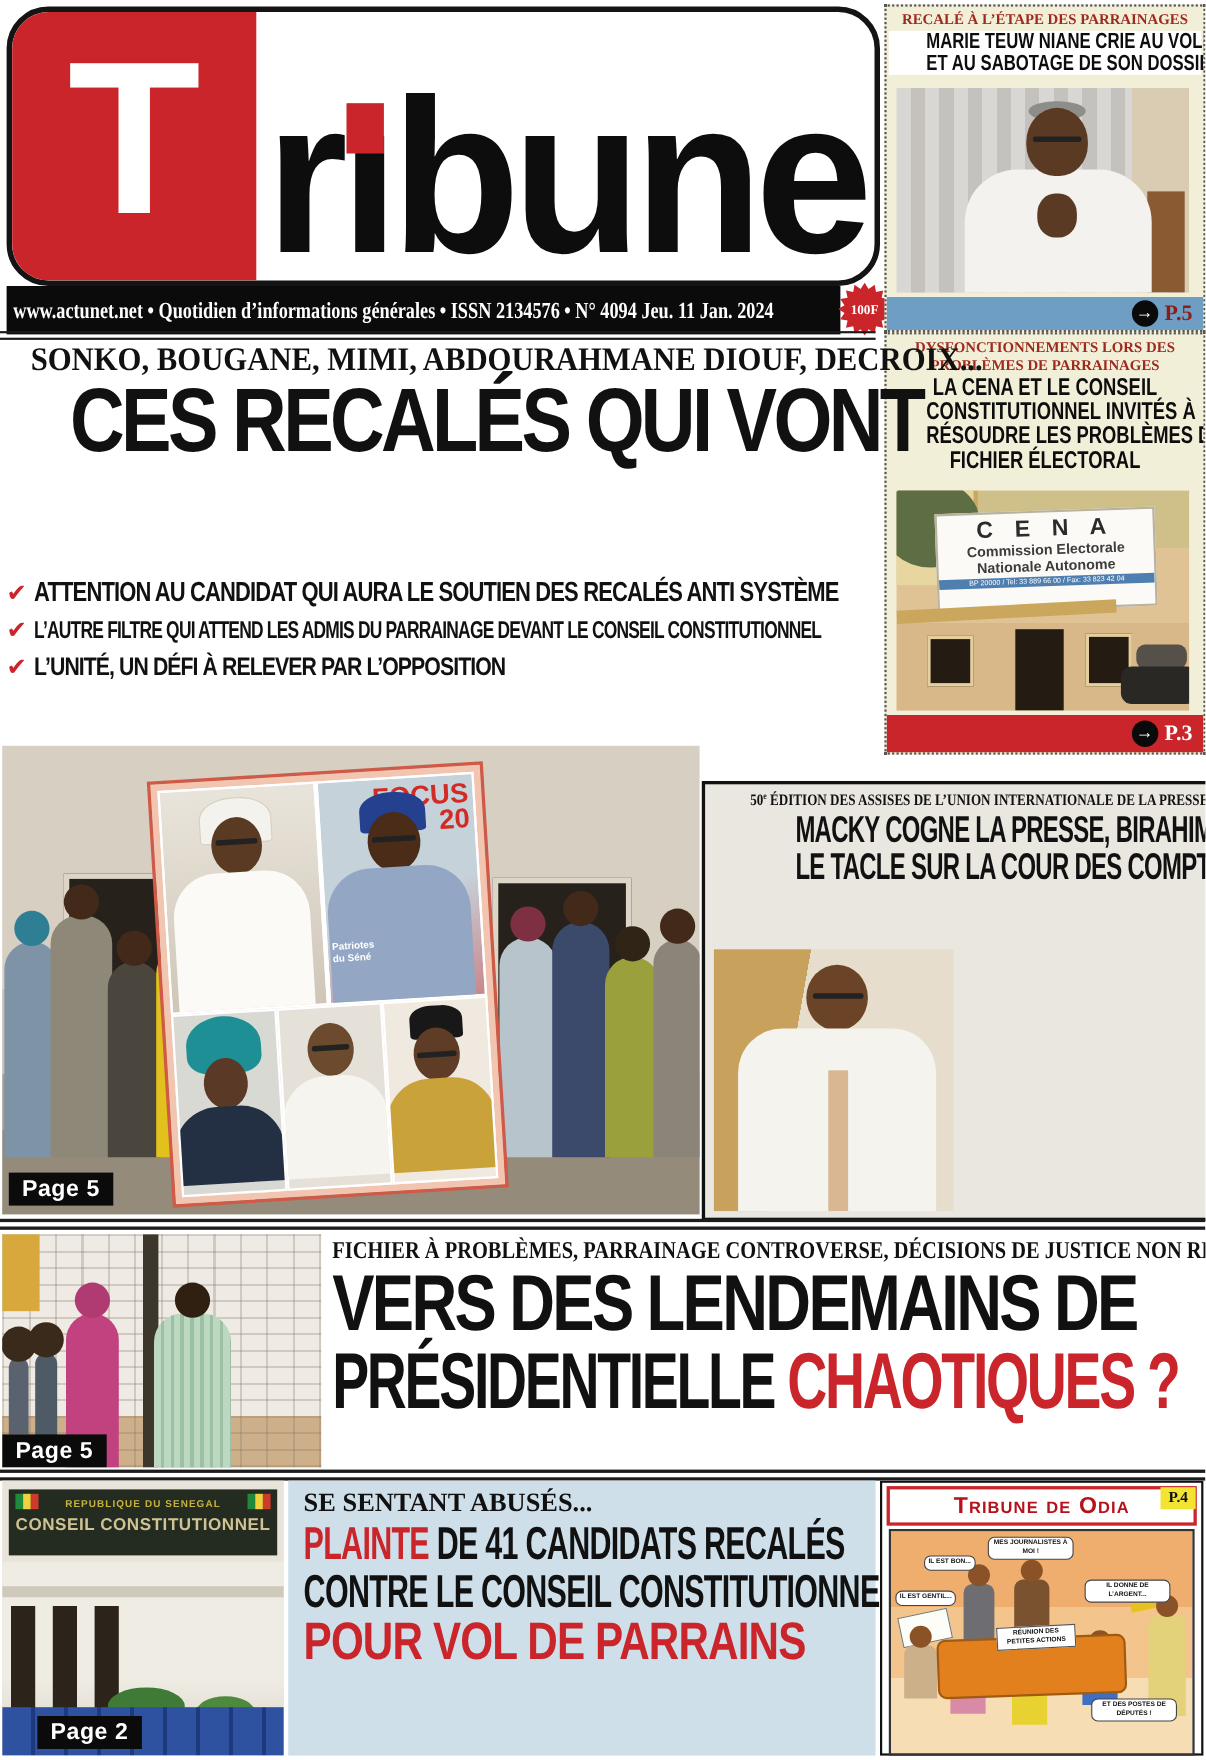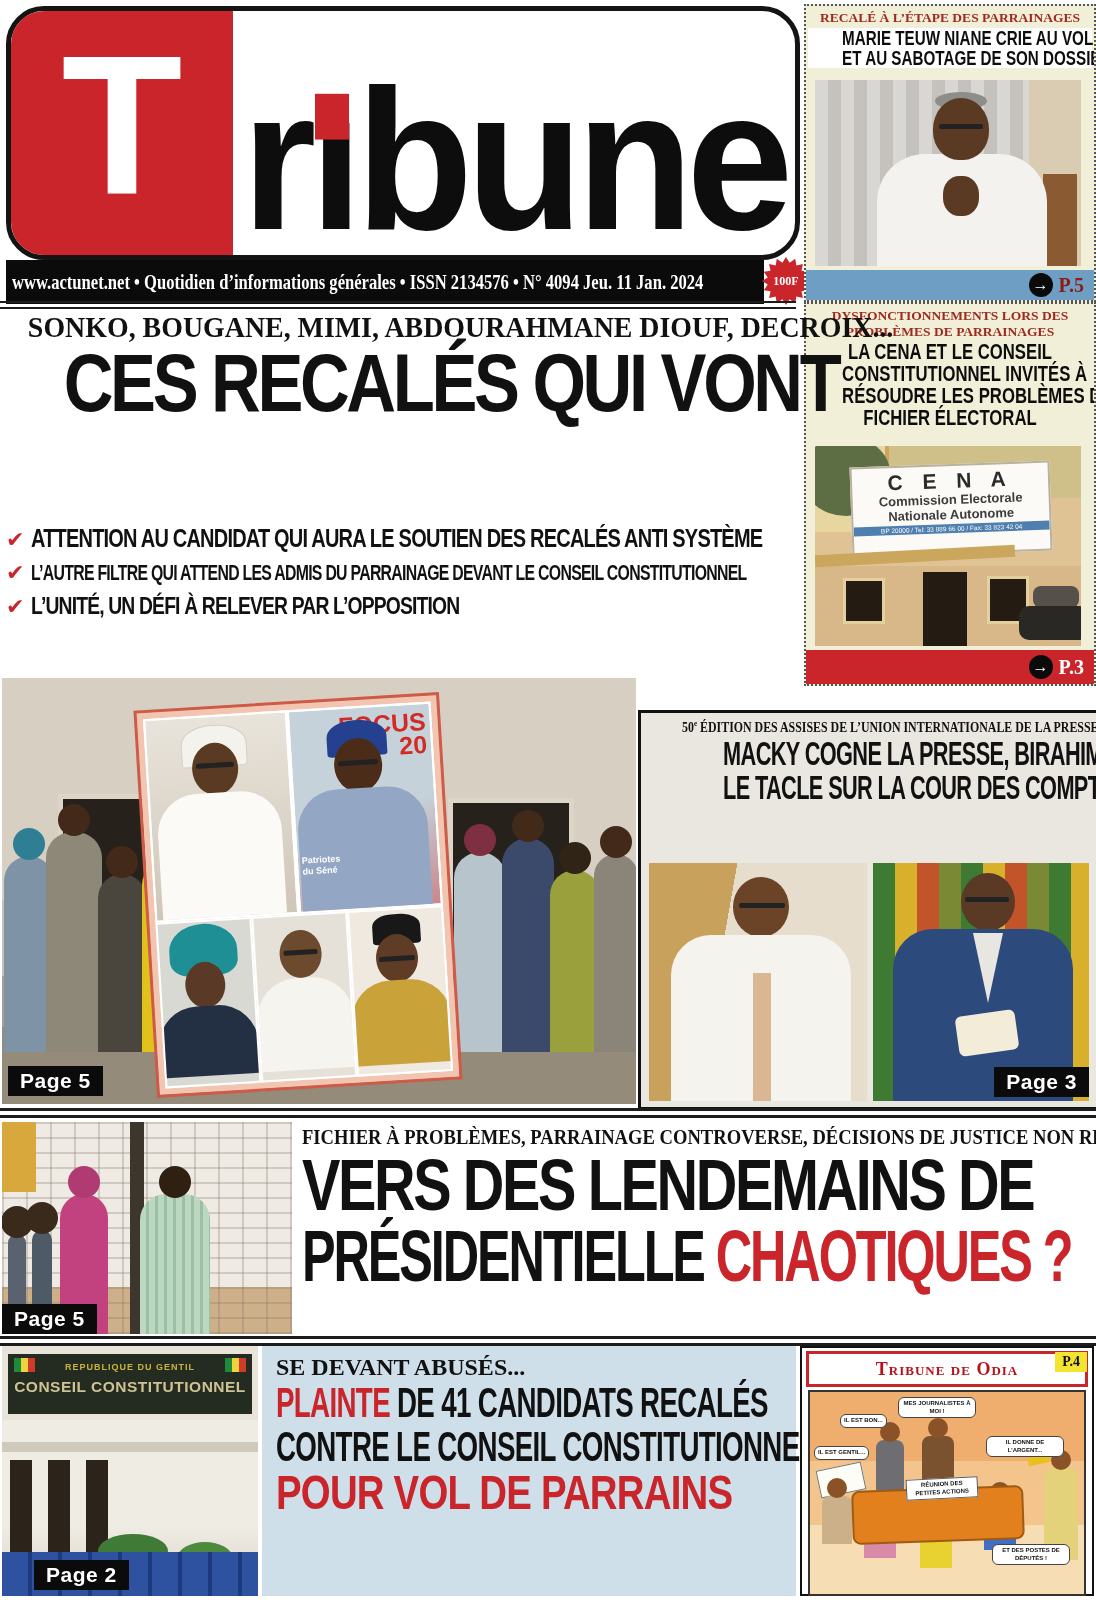--- a/index.html
+++ b/index.html
@@ -156,21 +156,21 @@
   .plainte{left:262px;top:1346px;width:534px;height:250px;background:#cfdfe9;padding:8px 0 0 14px;box-sizing:border-box;}
   .pl-k{font-family:"Liberation Serif",serif;font-weight:bold;font-size:24px;}
   .pl-l{font-weight:bold;letter-spacing:-1px;line-height:1.04;}
   .pl-l .nw{font-size:42px;transform:scaleX(.66);}
   .pl-l3 .nw{font-size:48px;transform:scaleX(.80);}
 
   
   .odia{left:800px;top:1346px;width:294px;height:250px;background:#fff;border:2px solid #111;box-sizing:border-box;}
   .od-head{position:relative;margin:3px 4px;border:3px solid #c9252b;height:30px;display:flex;
            align-items:center;justify-content:center;}
-  .od-title{font-family:Liberation Serif, serif;font-weight:bold;font-size:18px;color:#b5121b;
+  .od-title{font-family:Liberation Sans, sans-serif;font-weight:bold;font-size:21px;color:#b5121b;
             letter-spacing:1px;font-variant:small-caps;}
   .od-p4{position:absolute;right:-2px;top:-2px;background:#f2e430;color:#111;font-weight:bold;
          font-size:14px;padding:2px 7px;font-family:"Liberation Serif",serif;}
   .toon{position:relative;margin:1px 6px;height:202px;border:2px solid #333;overflow:hidden;
         background:linear-gradient(180deg,#efae6e 0 34%,#f3c48c 34% 66%,#f7ddb4 66% 100%);}
   .tbl{position:absolute;left:42px;top:96px;width:168px;height:50px;background:#e2801e;
        border-radius:8px;transform:rotate(-2deg);border:2px solid #a05a12;}
   .tman{position:absolute;border-radius:8px 8px 0 0;}
   .tman::before{content:"";position:absolute;top:-18px;left:50%;transform:translateX(-50%);
                 width:20px;height:20px;border-radius:50%;background:#8a5226;}
@@ -346,28 +346,20 @@
     <div class="mk-h">
       <span class="nwc">MACKY COGNE LA PRESSE, BIRAHIME SECK</span>
       <span class="nwc">LE TACLE SUR LA COUR DES COMPTES</span>
     </div>
     <div class="mk-ph ph-seck">
       <i class="head" style="left:84px;top:14px;width:56px;height:60px;background:#6b4326;"></i>
       <i class="glasses" style="left:90px;top:40px;width:46px;"></i>
       <i class="shoulders" style="left:22px;top:72px;width:180px;height:166px;background:#f5f3ed;"></i>
       <i style="position:absolute;left:104px;top:110px;width:18px;height:128px;background:#d9b792;"></i>
     </div>
-    <div class="mk-ph ph-macky">
-      <i class="head" style="left:88px;top:10px;width:54px;height:58px;background:#5a3a24;"></i>
-      <i class="glasses" style="left:92px;top:34px;width:44px;"></i>
-      <i class="shoulders" style="left:20px;top:66px;width:180px;height:172px;background:#2c4a7c;"></i>
-      <i style="position:absolute;left:100px;top:70px;width:30px;height:70px;background:#e8e6e0;clip-path:polygon(0 0,100% 0,50% 100%);"></i>
-      <i style="position:absolute;left:84px;top:150px;width:60px;height:40px;border-radius:6px;background:#f3ecd8;transform:rotate(-8deg);"></i>
-      <span class="badge" style="right:0;bottom:4px;">Page 3</span>
-    </div>
   </section>
 
   <div class="abs rule2" style="left:0;top:1108px;width:1096px;"></div>
 
   <figure class="abs lend-photo" style="margin:0;">
     <i class="lp-yellow"></i>
     <i class="lp-post"></i>
     <i class="pr" style="left:6px;bottom:30px;width:18px;height:70px;background:#5a6270;--hd:#3a2a1c;"></i>
     <i class="pr" style="left:30px;bottom:26px;width:20px;height:78px;background:#4e5a66;--hd:#3a2a1c;"></i>
     <i class="pr" style="left:58px;bottom:0;width:48px;height:140px;background:#c2427f;--hd:#b03a72;"></i>
@@ -381,21 +373,21 @@
     <div class="lend-h">
       <span class="nw">VERS DES LENDEMAINS DE</span><br>
       <span class="nw l2"><span>PRÉSIDENTIELLE </span><span class="red">CHAOTIQUES ?</span></span>
     </div>
   </div>
 
   <div class="abs rule2" style="left:0;top:1336px;width:1096px;"></div>
 
   <figure class="abs cc-photo" style="margin:0;">
     <div class="cc-sign">
-      <div class="s1">REPUBLIQUE DU GENTIL</div>
+      <div class="s1">REPUBLIQUE DU SENEGAL</div>
       <div class="s2">CONSEIL CONSTITUTIONNEL</div>
     </div>
     <span class="flag" style="left:12px;">
         <i style="background:#1f8a3b;"></i>
         <i style="background:#f0d23c;"></i>
         <i style="background:#d03a2a;"></i>
       </span>
     <span class="flag" style="right:12px;">
         <i style="background:#1f8a3b;"></i>
         <i style="background:#f0d23c;"></i>
@@ -406,21 +398,21 @@
       <i class="cc-door" style="left:46px;top:40px;width:22px;height:110px;"></i>
       <i class="cc-door" style="left:84px;top:40px;width:22px;height:110px;"></i>
       <i style="position:absolute;left:0;top:22px;width:100%;height:10px;background:#cfc9bb;"></i>
       <i class="cc-plant" style="left:96px;bottom:28px;width:70px;height:34px;"></i>
       <i class="cc-plant" style="left:176px;bottom:24px;width:54px;height:30px;background:#4e8a3e;"></i>
       <i class="cc-crates"></i>
     </div>
     <span class="badge" style="left:0;bottom:6px;margin-left:32px;">Page 2</span>
   </figure>
   <section class="abs plainte">
-    <div class="pl-k">SE DEVANT ABUSÉS...</div>
+    <div class="pl-k">SE SENTANT ABUSÉS...</div>
     <div class="pl-l">
       <span class="nw"><span class="red">PLAINTE</span><span> DE 41 CANDIDATS RECALÉS</span></span>
     </div>
     <div class="pl-l">
       <span class="nw">CONTRE LE CONSEIL CONSTITUTIONNEL</span>
     </div>
     <div class="pl-l pl-l3">
       <span class="nw red">POUR VOL DE PARRAINS</span>
     </div>
   </section>

